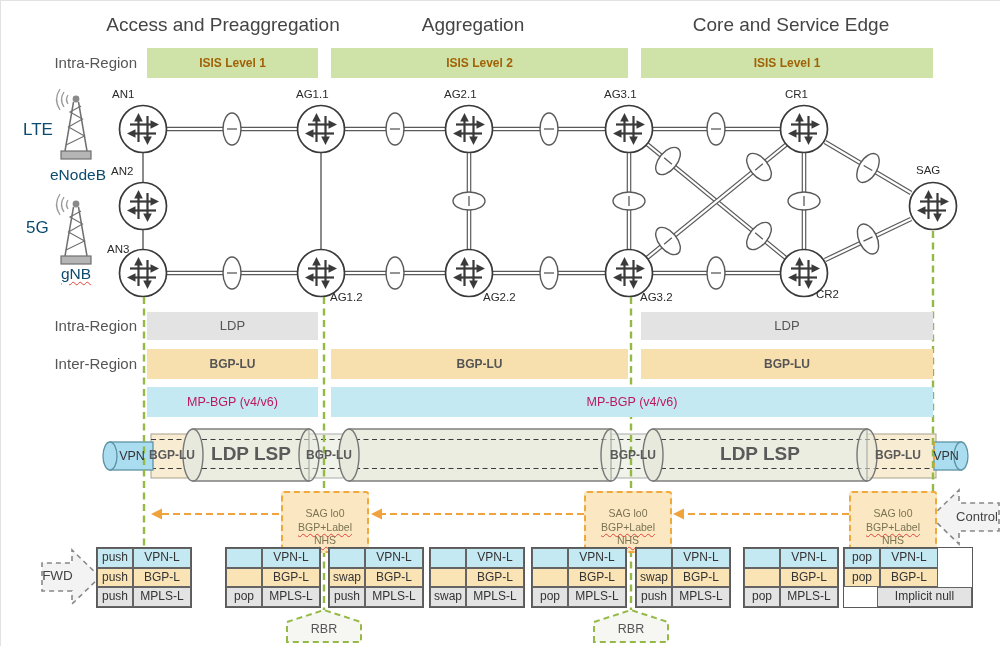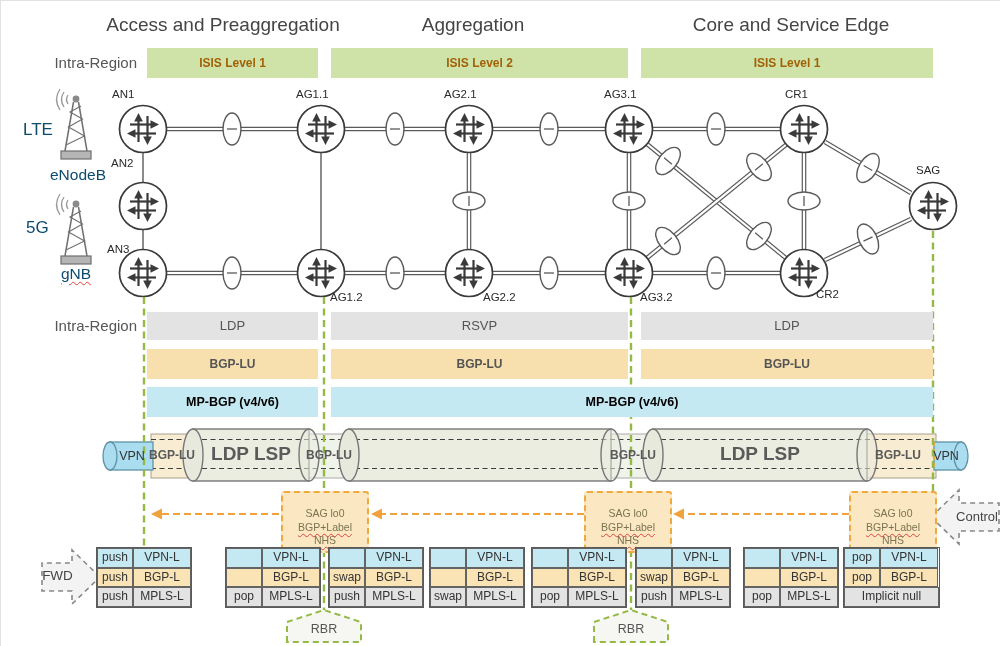--- a/index.html
+++ b/index.html
@@ -5,21 +5,21 @@
   html,body{margin:0;padding:0;background:#fff;}
   #stage{position:relative;width:1000px;height:646px;background:#fff;border:1px solid #e2e2e2;
          font-family:"Liberation Sans", sans-serif;overflow:hidden;}
   #art{position:absolute;left:0;top:0;}
   .hdr{position:absolute;font-size:19px;color:#454545;text-align:center;}
   .rowlab{position:absolute;font-size:15px;color:#565656;text-align:right;width:112px;height:24px;line-height:24px;}
   .band{position:absolute;text-align:center;font-size:12px;font-weight:bold;color:#a16207;}
   .band-green{background:#cfe3a8;height:30px;line-height:30px;}
   .band-gray{background:#e3e3e3;height:28px;line-height:28px;font-weight:normal;font-size:13px;color:#555;}
   .band-orange{background:#f7dfae;height:30px;line-height:30px;color:#555;}
-  .band-blue{background:#c5e9f3;height:30px;line-height:30px;font-weight:bold;font-size:12.5px;color:#000000;}
+  .band-blue{background:#c5e9f3;height:30px;line-height:30px;font-weight:normal;font-size:12.5px;color:#be185d;}
   .nodelab{position:absolute;font-size:11.5px;color:#2b2b2b;}
   .twlab{position:absolute;color:#0c4a6e;}
   .tubetext{position:absolute;text-align:center;font-weight:bold;color:#5a5a5a;}
   .nhsbox{position:absolute;width:84px;height:44px;background:#fbe8c3;border:2px dashed #f0a93c;border-radius:3px;
           text-align:center;font-size:10.5px;line-height:13.5px;color:#7b7350;padding-top:14px;box-sizing:content-box;}
   .wavy{text-decoration:underline wavy #e0433a;text-decoration-thickness:1px;text-underline-offset:2px;}
   .stack{position:absolute;border:1.5px solid #5a5a5a;}
   .srow{display:flex;}
   .scell{border:1px solid #646464;height:17.5px;line-height:17.5px;font-size:12px;color:#333;text-align:center;overflow:hidden;}
   .rbrlab{position:absolute;font-size:12.5px;color:#555;text-align:center;}
@@ -203,27 +203,27 @@
       <polygon points="286,641 286,621 323,609 360,621 360,641" fill="#f6f6f3" stroke="#94ba45" stroke-width="2" stroke-dasharray="6 4"></polygon>
       <polygon points="593,641 593,621 630,609 667,621 667,641" fill="#f6f6f3" stroke="#94ba45" stroke-width="2" stroke-dasharray="6 4"></polygon>
     </svg>
 
   <div class="hdr" style="left:90px;top:13px;width:264px;">Access and Preaggregation</div>
   <div class="hdr" style="left:360px;top:13px;width:224px;">Aggregation</div>
   <div class="hdr" style="left:658px;top:13px;width:264px;">Core and Service Edge</div>
 
   <div class="rowlab" style="left:24px;top:50px;">Intra-Region</div>
   <div class="rowlab" style="left:24px;top:313px;">Intra-Region</div>
+  <div class="rowlab" style="left:24px;top:351px;">Inter-Region</div>
 
   <div class="band band-green" style="left:146px;top:47px;width:171px;">ISIS Level 1</div>
   <div class="band band-green" style="left:330px;top:47px;width:297px;">ISIS Level 2</div>
   <div class="band band-green" style="left:640px;top:47px;width:292px;">ISIS Level 1</div>
 
   <div class="band band-gray" style="left:146px;top:311px;width:171px;">LDP</div>
-  <div class="band band-gray" style="left:330px;top:311px;width:297px;">RSVP</div>
   <div class="band band-gray" style="left:640px;top:311px;width:292px;">LDP</div>
 
   <div class="band band-orange" style="left:146px;top:348px;width:171px;">BGP-LU</div>
   <div class="band band-orange" style="left:330px;top:348px;width:297px;">BGP-LU</div>
   <div class="band band-orange" style="left:640px;top:348px;width:292px;">BGP-LU</div>
 
   <div class="band band-blue" style="left:146px;top:386px;width:171px;">MP-BGP (v4/v6)</div>
   <div class="band band-blue" style="left:330px;top:386px;width:602px;">MP-BGP (v4/v6)</div>
 
   <div class="twlab" style="left:22px;top:119px;font-size:17px;">LTE</div>
@@ -257,21 +257,21 @@
   </div>
 
   <div class="arrlab" style="left:41px;top:567px;width:31px;font-size:13.5px;">FWD</div>
   <div class="arrlab" style="left:952px;top:508px;width:48px;font-size:13px;">Control</div>
 
   <div class="rbrlab" style="left:293px;top:621px;width:60px;">RBR</div>
   <div class="rbrlab" style="left:600px;top:621px;width:60px;">RBR</div>
 
   <div id="gen">
       <div class="nodelab" style="left: 111px; top: 87px;">AN1</div>
-      <div class="nodelab" style="left: 110px; top: 156px;">AN2</div>
+      <div class="nodelab" style="left: 110px; top: 164px;">AN2</div>
       <div class="nodelab" style="left: 106px; top: 242px;">AN3</div>
       <div class="nodelab" style="left: 295px; top: 87px;">AG1.1</div>
       <div class="nodelab" style="left: 329px; top: 290px;">AG1.2</div>
       <div class="nodelab" style="left: 443px; top: 87px;">AG2.1</div>
       <div class="nodelab" style="left: 482px; top: 290px;">AG2.2</div>
       <div class="nodelab" style="left: 603px; top: 87px;">AG3.1</div>
       <div class="nodelab" style="left: 639px; top: 290px;">AG3.2</div>
       <div class="nodelab" style="left: 784px; top: 87px;">CR1</div>
       <div class="nodelab" style="left: 815px; top: 287px;">CR2</div>
       <div class="nodelab" style="left: 915px; top: 163px;">SAG</div>
@@ -376,17 +376,17 @@
       <div class="stack" style="left: 842px; top: 546px;">
         <div class="srow">
           <div class="scell" style="width: 34px; background: rgb(197, 233, 243);">pop</div>
           <div class="scell" style="width: 56px; background: rgb(197, 233, 243);">VPN-L</div>
         </div>
         <div class="srow">
           <div class="scell" style="width: 34px; background: rgb(250, 228, 182);">pop</div>
           <div class="scell" style="width: 56px; background: rgb(250, 228, 182);">BGP-L</div>
         </div>
         <div class="srow">
-          <div class="scell" style="width: 93px; background: rgb(227, 227, 227);">Implicit null</div>
+          <div class="scell" style="width: 93px; background: rgb(227, 227, 227); margin-left: 33px;">Implicit null</div>
         </div>
       </div>
     </div>
 </div>
 
 </body></html>

